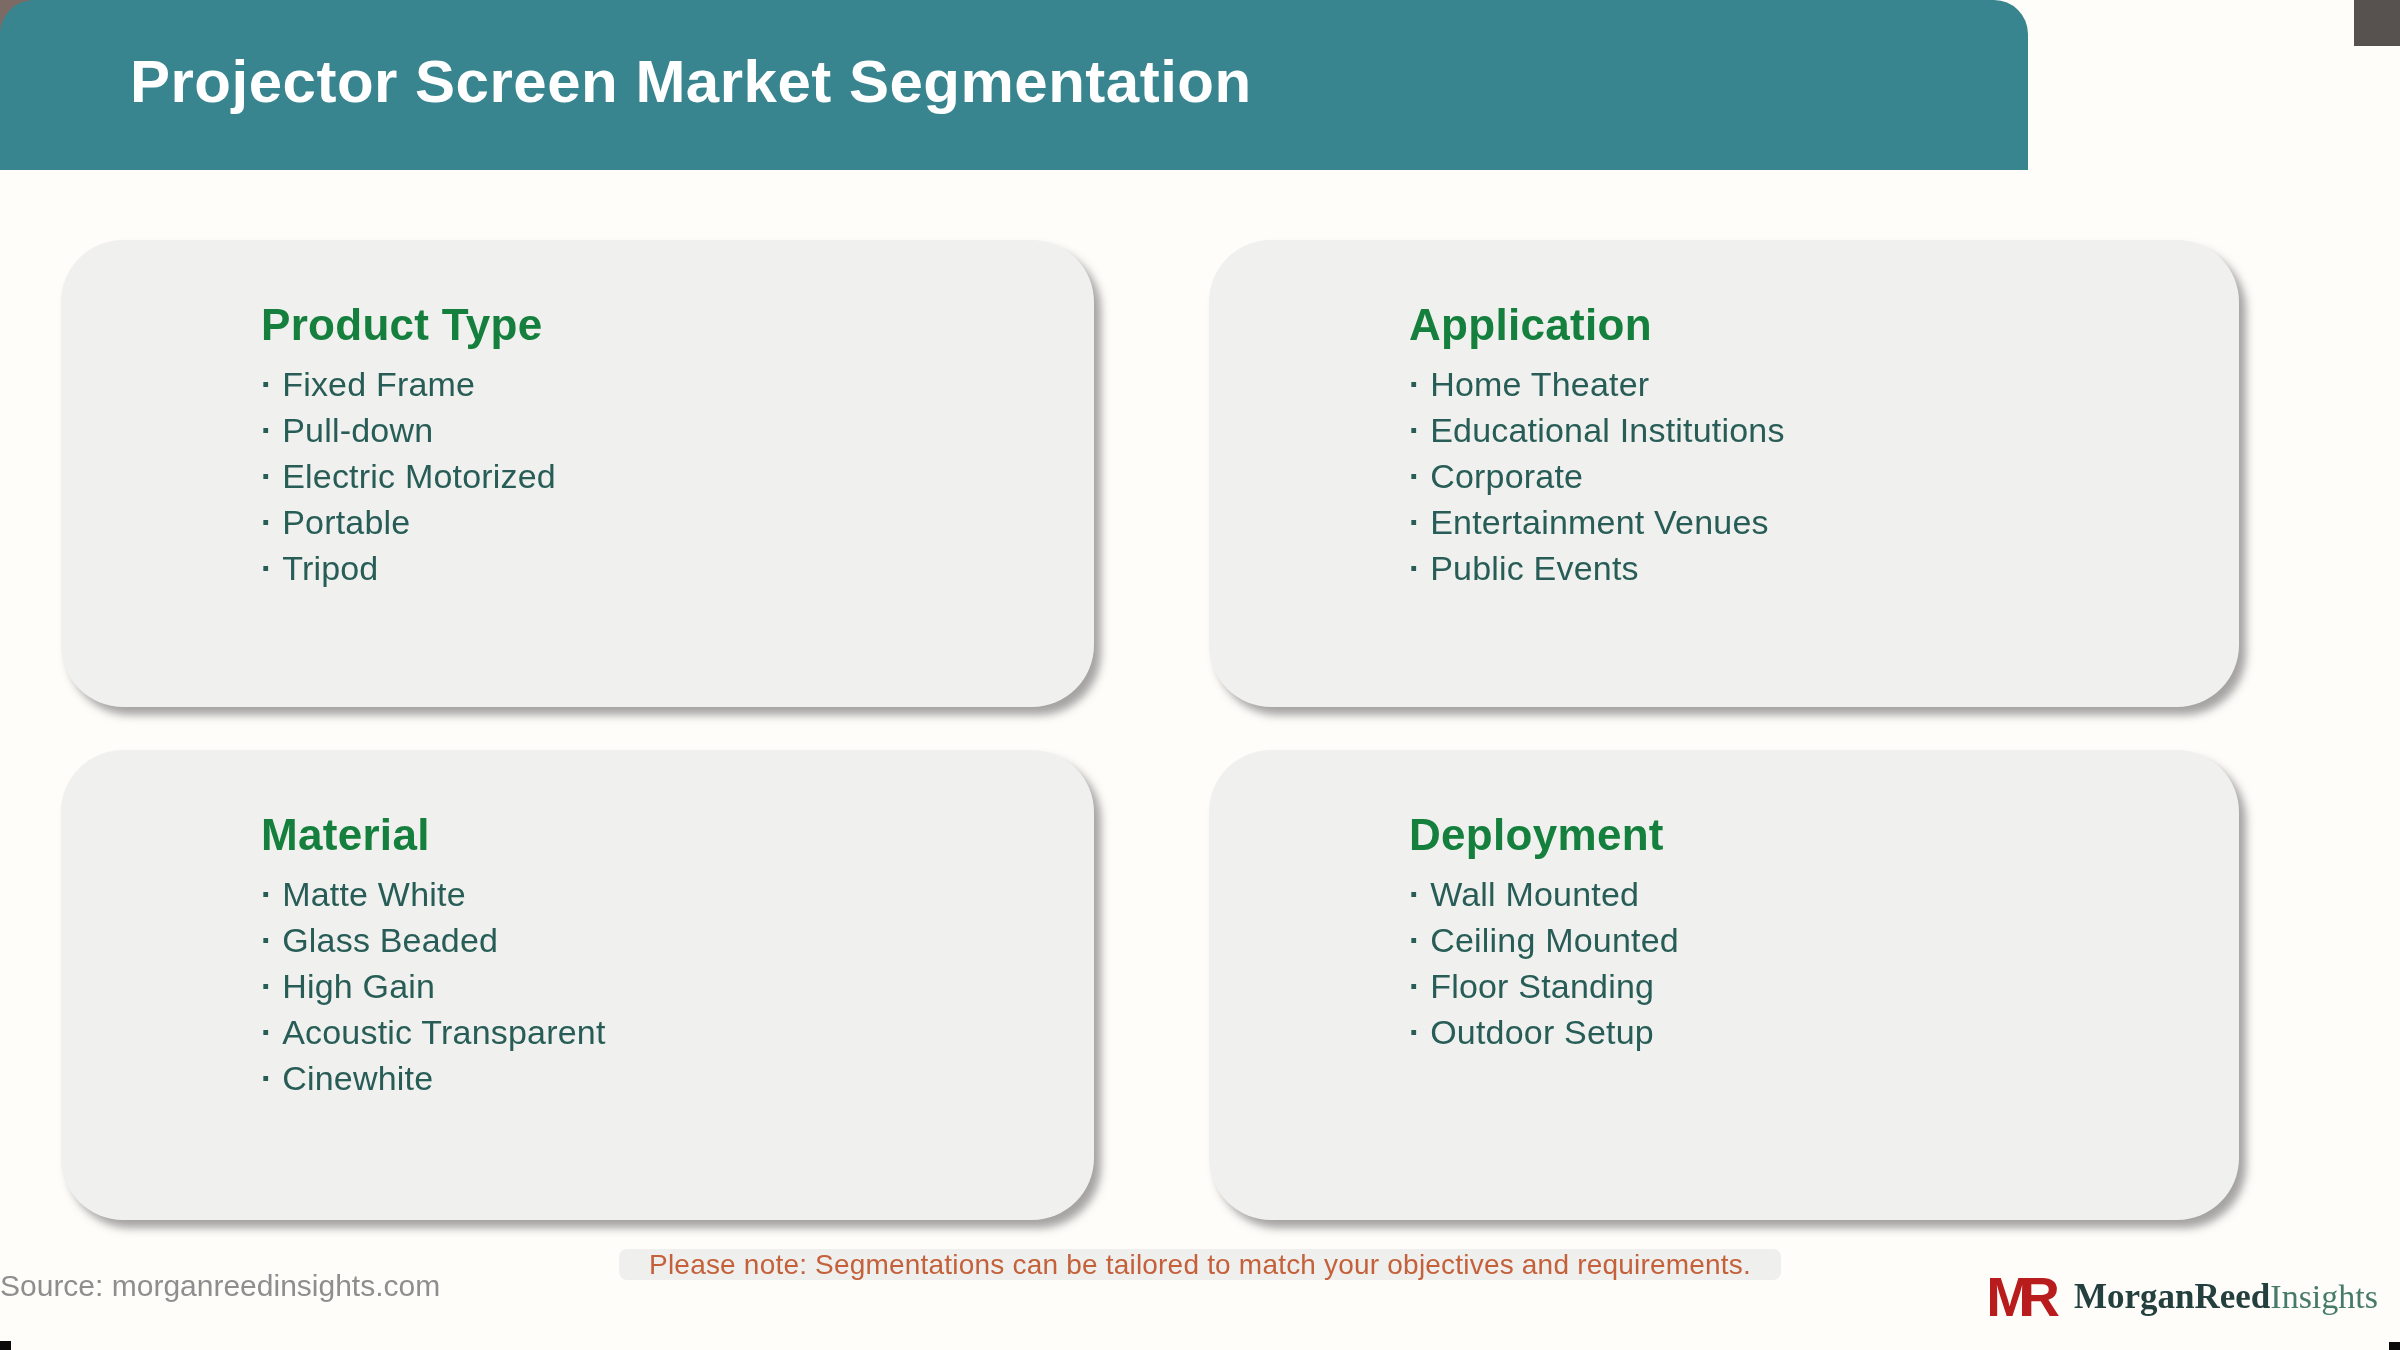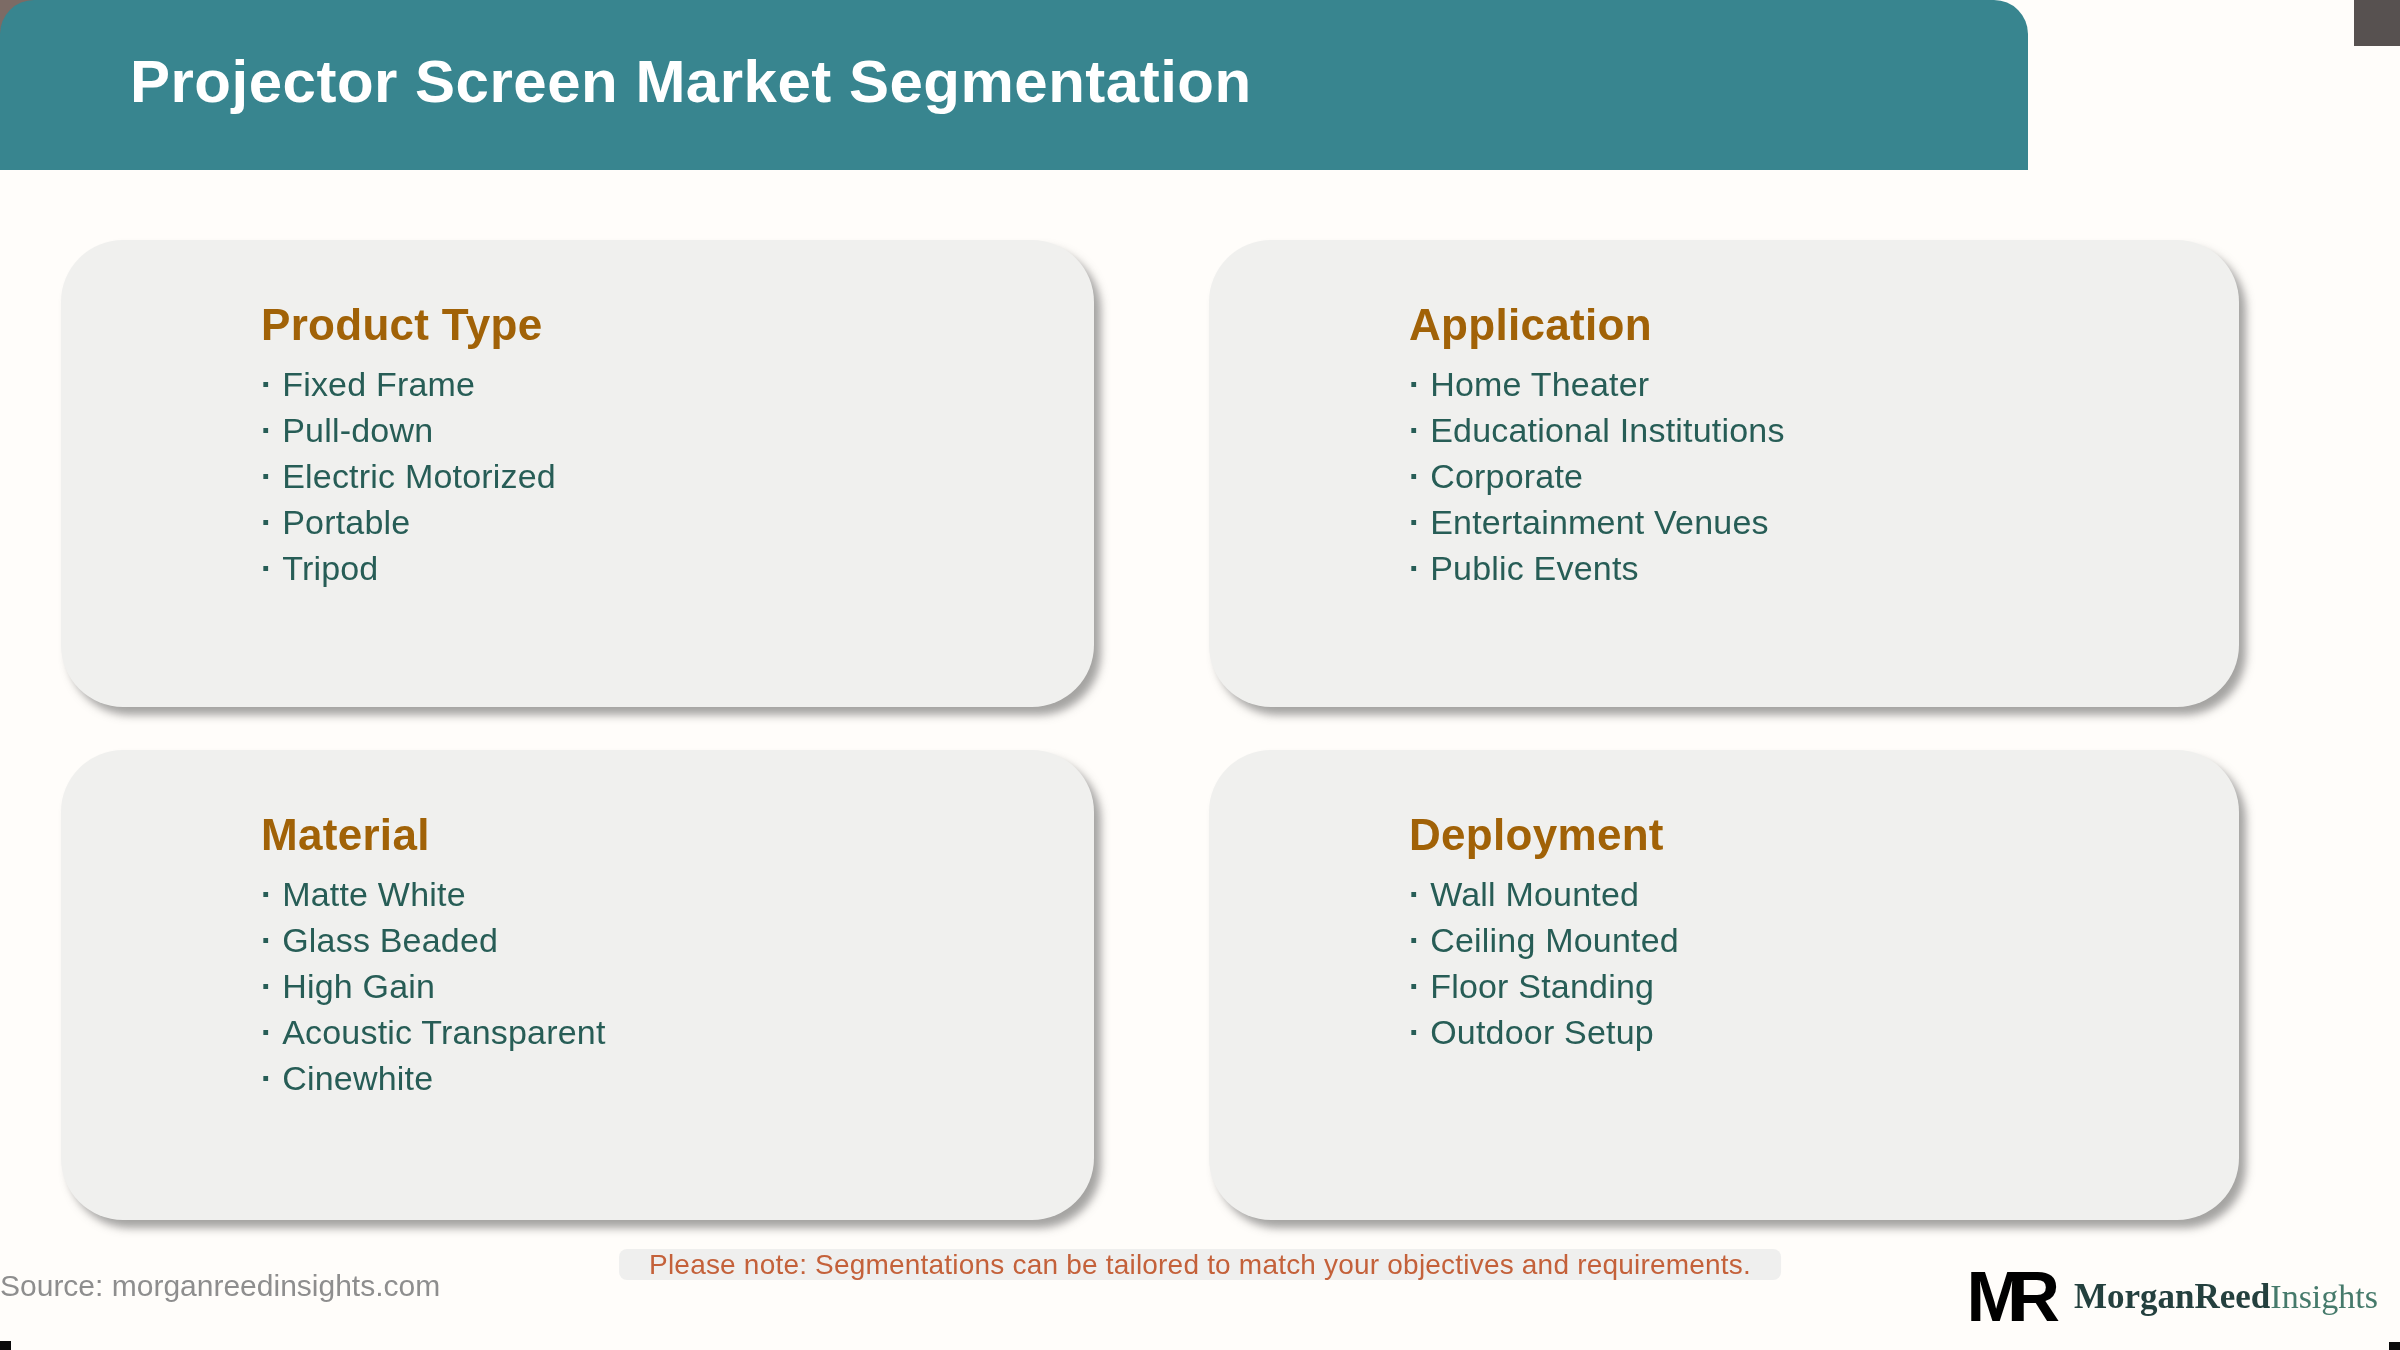--- a/index.html
+++ b/index.html
@@ -50,21 +50,21 @@
     border-radius: 62px;
     box-shadow: 7px 8px 9px rgba(75, 75, 75, 0.5);
     padding: 58px 60px 0 200px;
     box-sizing: border-box;
   }
   .card h2 {
     margin: 0 0 10px 0;
     font-size: 44px;
     line-height: 53px;
     font-weight: 700;
-    color: #a16207;
+    color: #15803d;
     letter-spacing: 0.3px;
   }
   .card ul {
     margin: 0; padding: 0;
     list-style: none;
   }
   .card li {
     font-size: 34px;
     line-height: 46px;
     color: #275d56;
@@ -106,23 +106,23 @@
 
   .logo {
     position: absolute;
     top: 1262px;
     right: 22px;
     display: flex;
     align-items: center;
     gap: 14px;
   }
   .logo .monogram {
-    font-size: 71px;
+    font-size: 56px;
     font-weight: 800;
-    color: #000000;
+    color: #b91c1c;
     letter-spacing: -0.24em;
     line-height: 70px;
     padding-right: 0.24em;
     font-family: "Liberation Sans", sans-serif;
   }
   .logo .wordmark {
     display: flex;
     flex-direction: row;
     justify-content: center;
     line-height: 36px;

